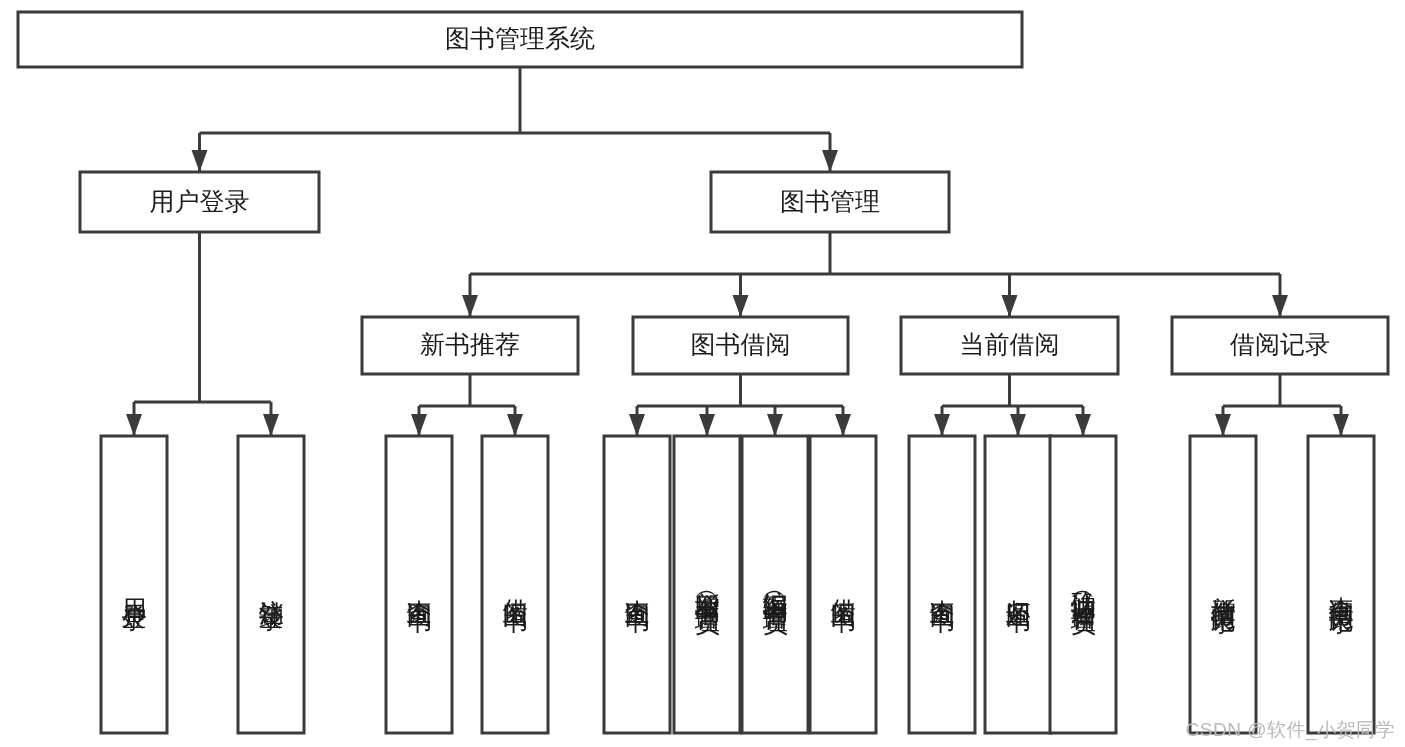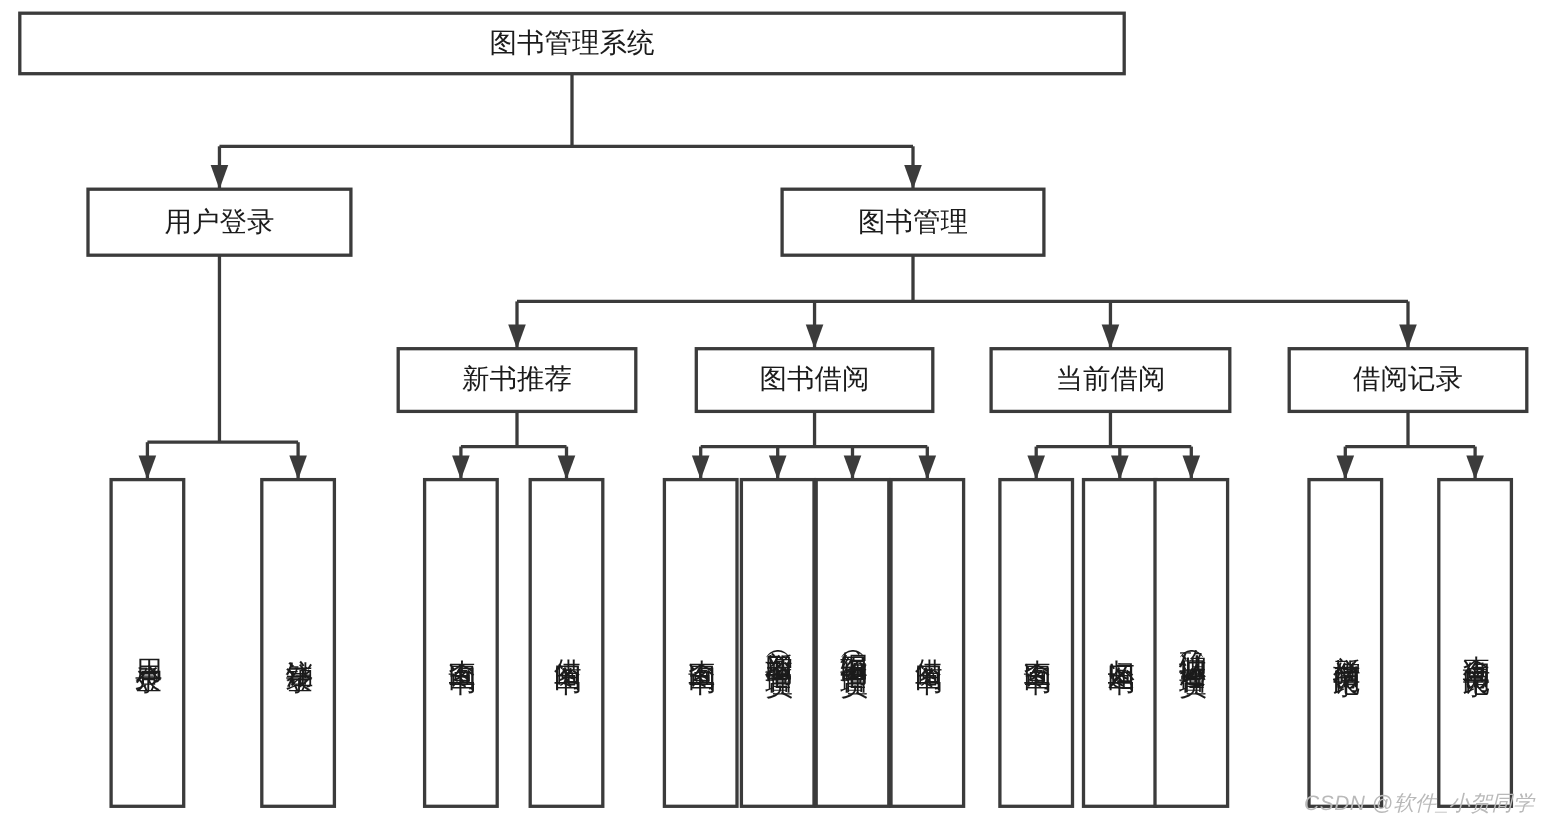--- a/index.html
+++ b/index.html
@@ -65,21 +65,20 @@
   }
   .watermark {
     position: absolute;
     right: 10px;
     bottom: 4px;
     font-family: "Liberation Sans", "DejaVu Sans", sans-serif;
     font-size: 19px;
     color: #b9b9b9;
     letter-spacing: 0.5px;
     white-space: nowrap;
-    font-style: italic;
   }
 </style>
 </head>
 <body>
 
 <div id="diagram-root">
 
   <svg id="tree-svg" viewBox="0 0 1405 747">
     <defs></defs>
     <g id="edges-layer">

